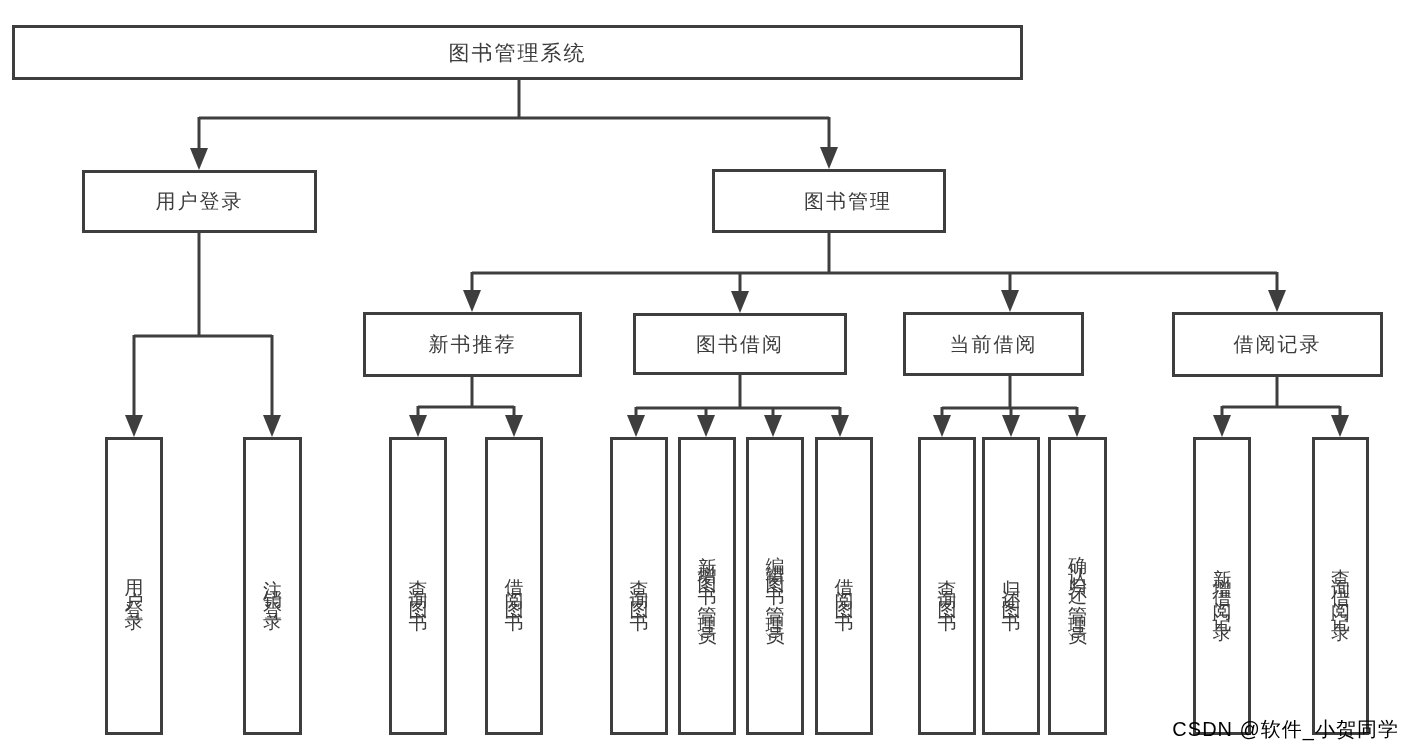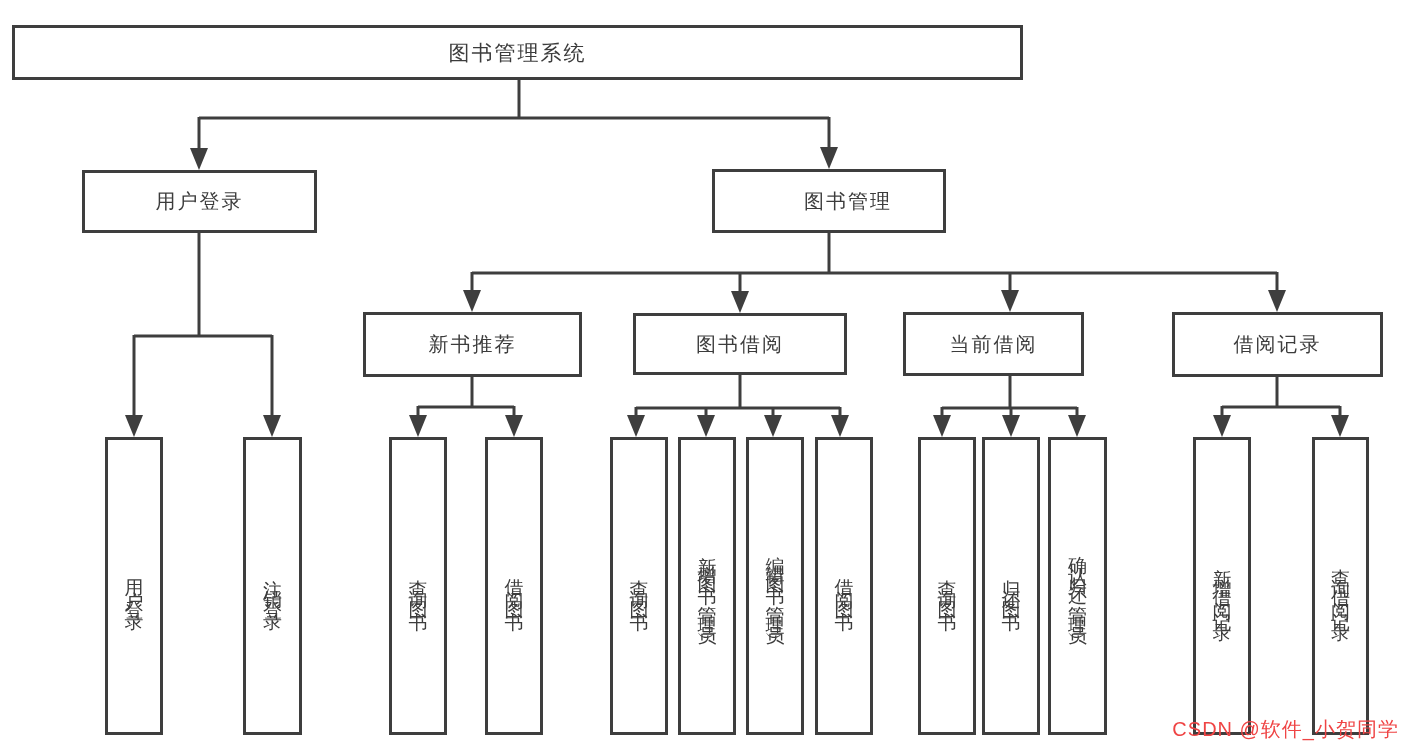--- a/index.html
+++ b/index.html
@@ -43,21 +43,21 @@
     font-size: 19px;
     letter-spacing: 11px;
     line-height: 1.05;
   }
   .leaf-long { letter-spacing: 10px; }
   .watermark {
     position: absolute;
     right: 6px;
     bottom: 4px;
     font-size: 20px;
-    color: #ef4444;
+    color: #000000;
     letter-spacing: 1px;
     z-index: 3;
     white-space: nowrap;
     margin-left: 40px;
   }
 </style>
 </head>
 <body>
 
 <div class="canvas">

